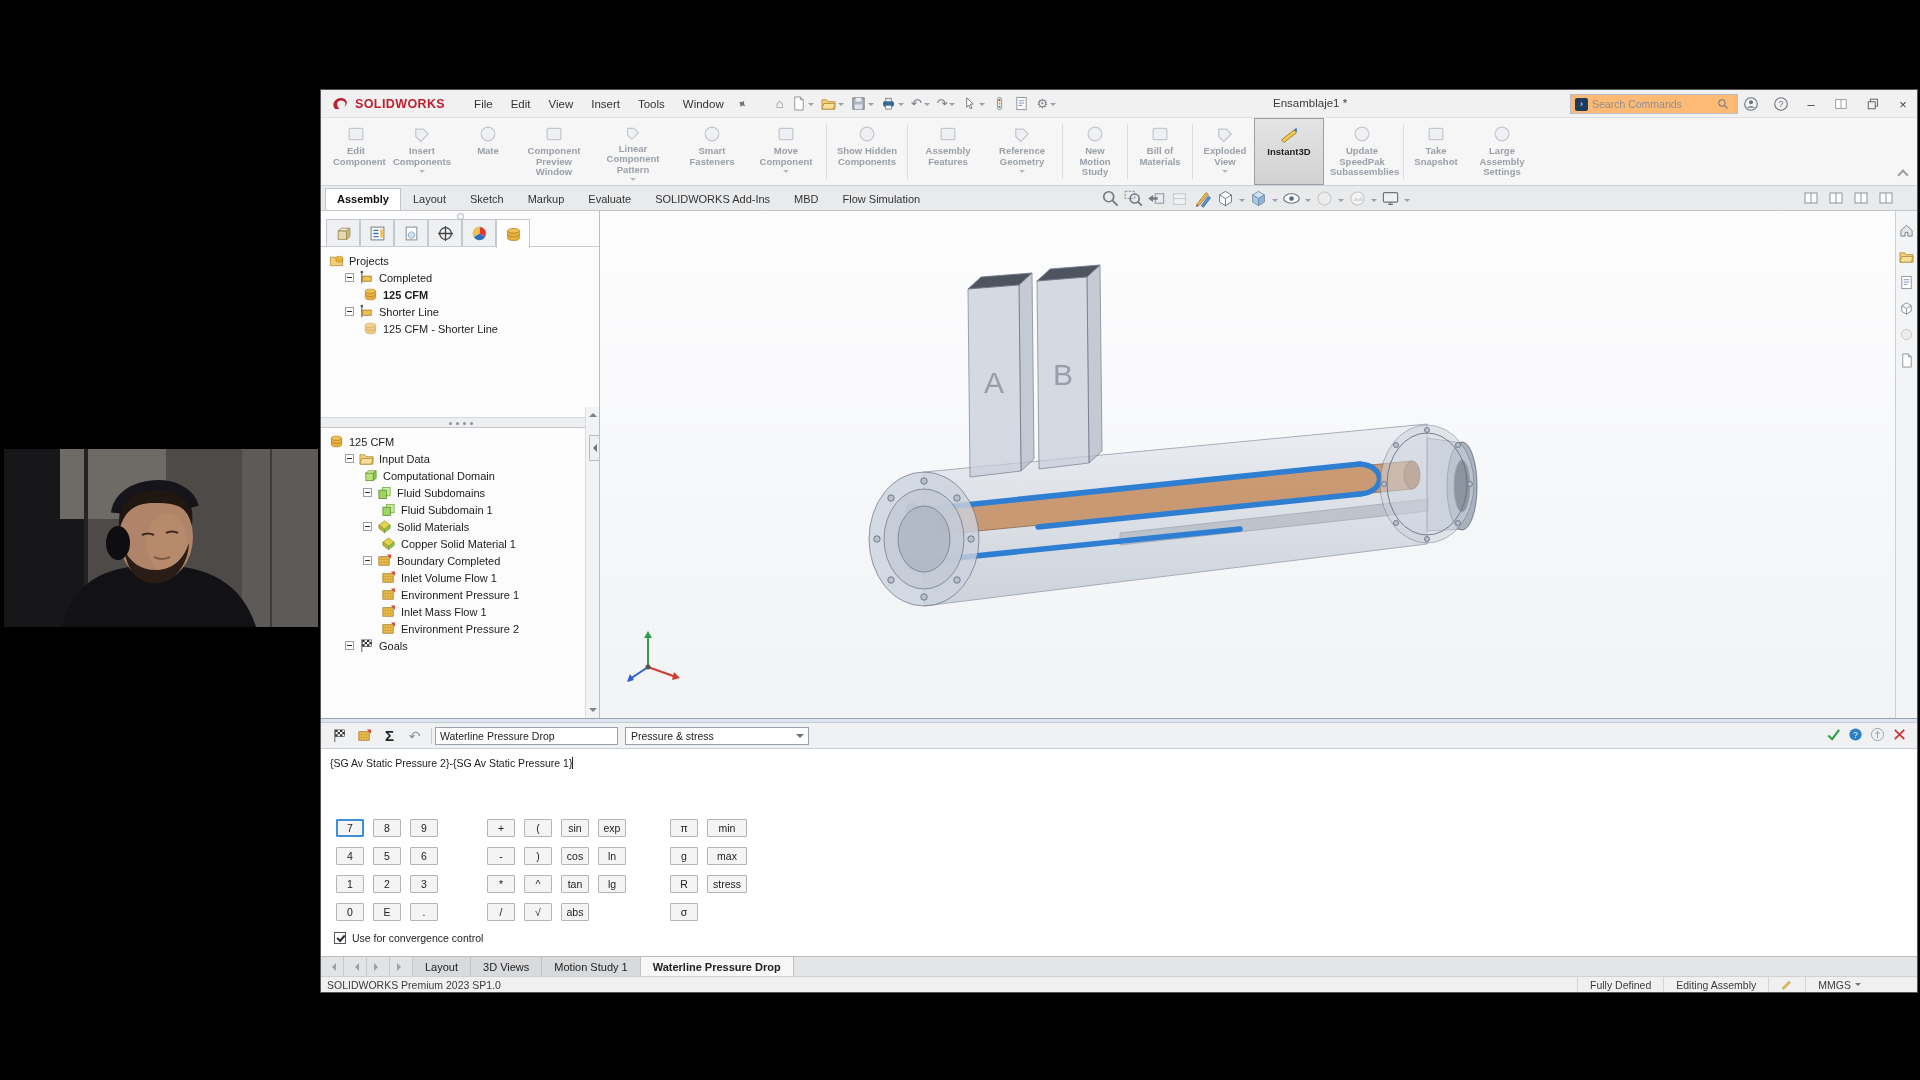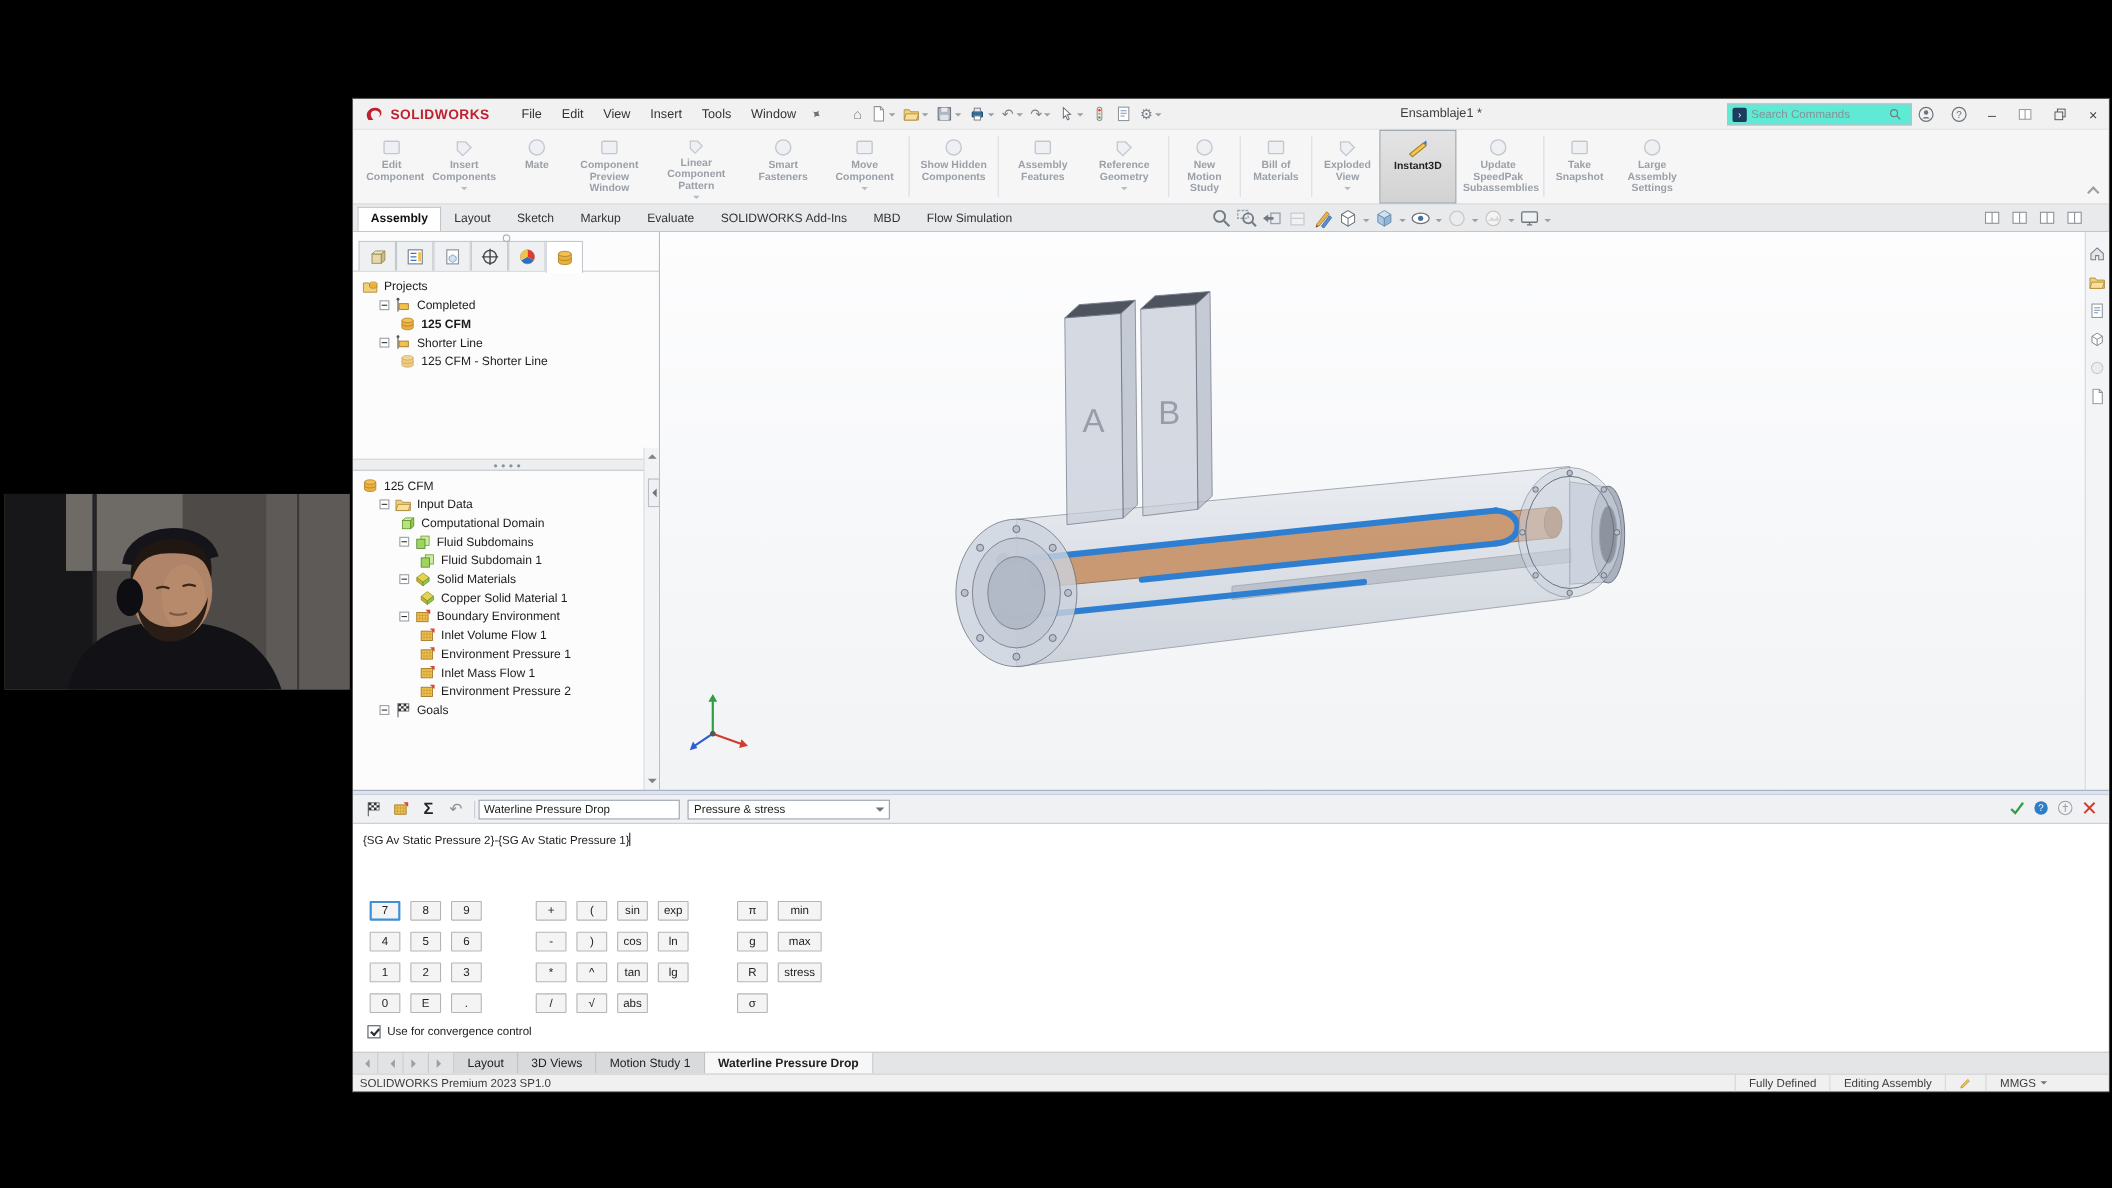--- a/index.html
+++ b/index.html
@@ -19,21 +19,21 @@
   .logo { display:flex; align-items:center; gap:4px; margin-left:10px; }
   .logo .brand { color:#c01f2f; font-weight:bold; font-size:12.5px; letter-spacing:.4px; }
   .menus { display:flex; margin-left:20px; }
   .menus span { padding:4px 9px; font-size:11.5px; color:#333; cursor:default; }
   .pin { margin-left:4px; color:#6e747c; font-size:12px; transform:rotate(35deg); }
   .qat { display:flex; align-items:center; gap:1px; margin-left:26px; }
   .qat .qbtn { display:flex; align-items:center; padding:2px 3px; }
   .qat .car { width:0;height:0;border:3px solid transparent;border-top-color:#9aa0a8; margin-left:2px; margin-top:4px;}
   .qtext { font-size:13px; color:#7a8088; line-height:14px; }
   .wtitle { position:absolute; left:952px; top:7px; font-size:11.5px; color:#3c3c3c; }
-  .search { position:absolute; left:1249px; top:4px; width:168px; height:20px; border:1px solid #b9bec5; background:#5eead4; display:flex; align-items:center; padding:0 4px; gap:4px; }
+  .search { position:absolute; left:1249px; top:4px; width:168px; height:20px; border:1px solid #b9bec5; background:#fdba74; display:flex; align-items:center; padding:0 4px; gap:4px; }
   .swsq { width:13px; height:13px; background:#1c3c5e; border-radius:2px; color:#fff; display:flex; align-items:center; justify-content:center; font-size:9px; }
   .swsq::before { content:"›"; }
   .sinput { border:none; outline:none; flex:1; font-size:10.5px; color:#555; font-family:inherit; background:transparent; min-width:10px;}
   .sinput::placeholder { color:#8a9098; }
   .tbico { position:absolute; top:5px; width:20px; height:18px; display:flex; align-items:center; justify-content:center; }
   .wbtn { position:absolute; top:3px; width:24px; height:22px; display:flex; align-items:center; justify-content:center; color:#444; font-size:13px; }
 
   
   .ribbon { height:68px; background:#f6f6f7; border-bottom:1px solid #ccd1d8; display:flex; align-items:stretch; padding-left:6px; position:relative; }
   .rbtn { display:flex; flex-direction:column; align-items:center; padding:6px 6px 1px; gap:2px; }
@@ -785,21 +785,21 @@
               <svg class="ti">
                 <use href="#i-mat"></use>
               </svg>
               <span class="tl">Copper Solid Material 1</span>
             </div>
           <div class="trow lv2">
               <span class="exp"></span>
               <svg class="ti">
                 <use href="#i-bc"></use>
               </svg>
-              <span class="tl">Boundary Environment</span>
+              <span class="tl">Boundary Completed</span>
             </div>
           <div class="trow lv3">
               <svg class="ti">
                 <use href="#i-bc"></use>
               </svg>
               <span class="tl">Inlet Volume Flow 1</span>
             </div>
           <div class="trow lv3">
               <svg class="ti">
                 <use href="#i-bc"></use>

